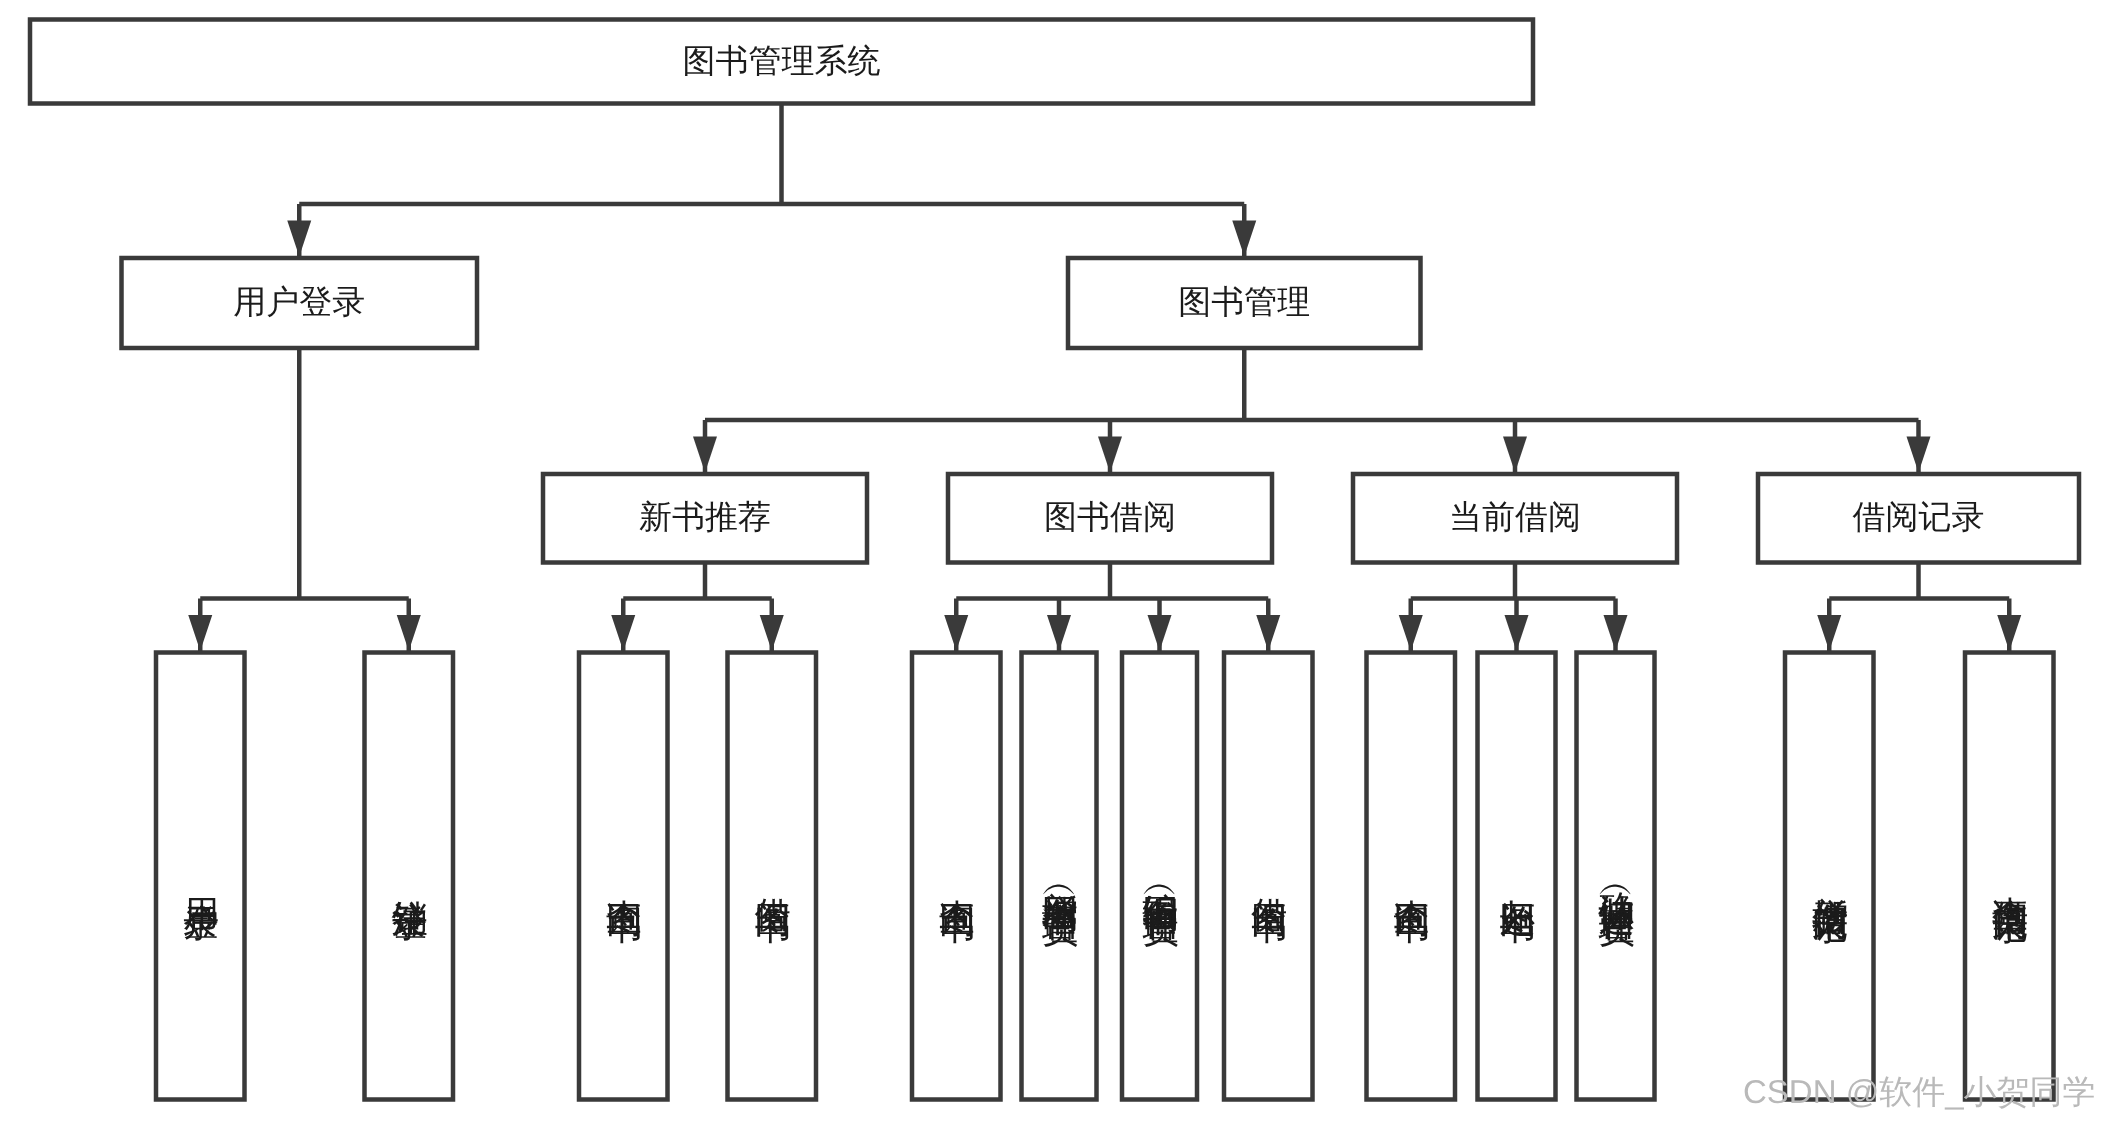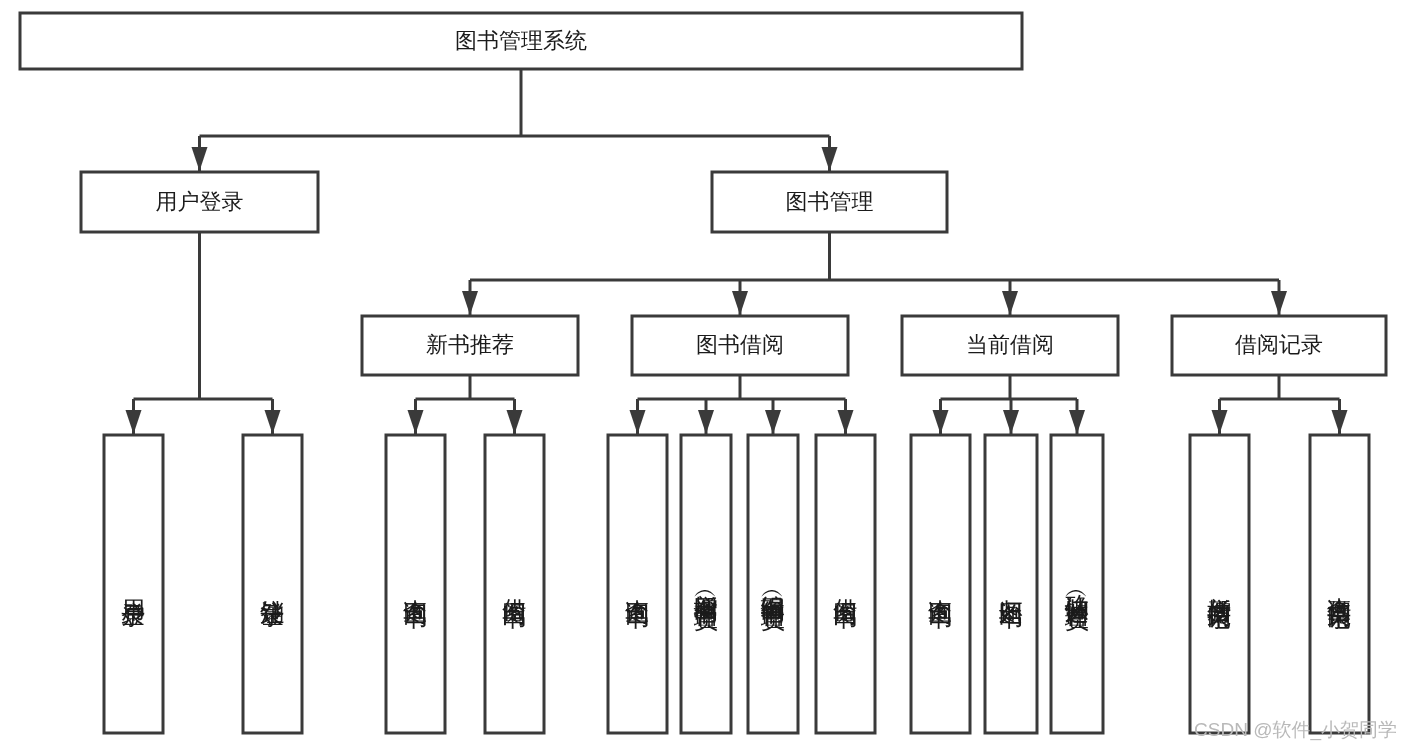--- a/index.html
+++ b/index.html
@@ -61,21 +61,21 @@
     justify-content: center;
     text-align: center;
     white-space: nowrap;
     pointer-events: none;
   }
   .watermark {
     position: absolute;
     right: 8px;
     bottom: 4px;
     font-family: "Liberation Sans", "DejaVu Sans", sans-serif;
-    font-size: 19px;
+    font-size: 22px;
     color: #b9b9b9;
     white-space: nowrap;
   }
 </style>
 </head>
 <body>
 
 <div id="diagram-root">
   <svg id="tree-svg" viewBox="0 0 1405 747" xmlns="http://www.w3.org/2000/svg">
     <g id="edges-layer">

